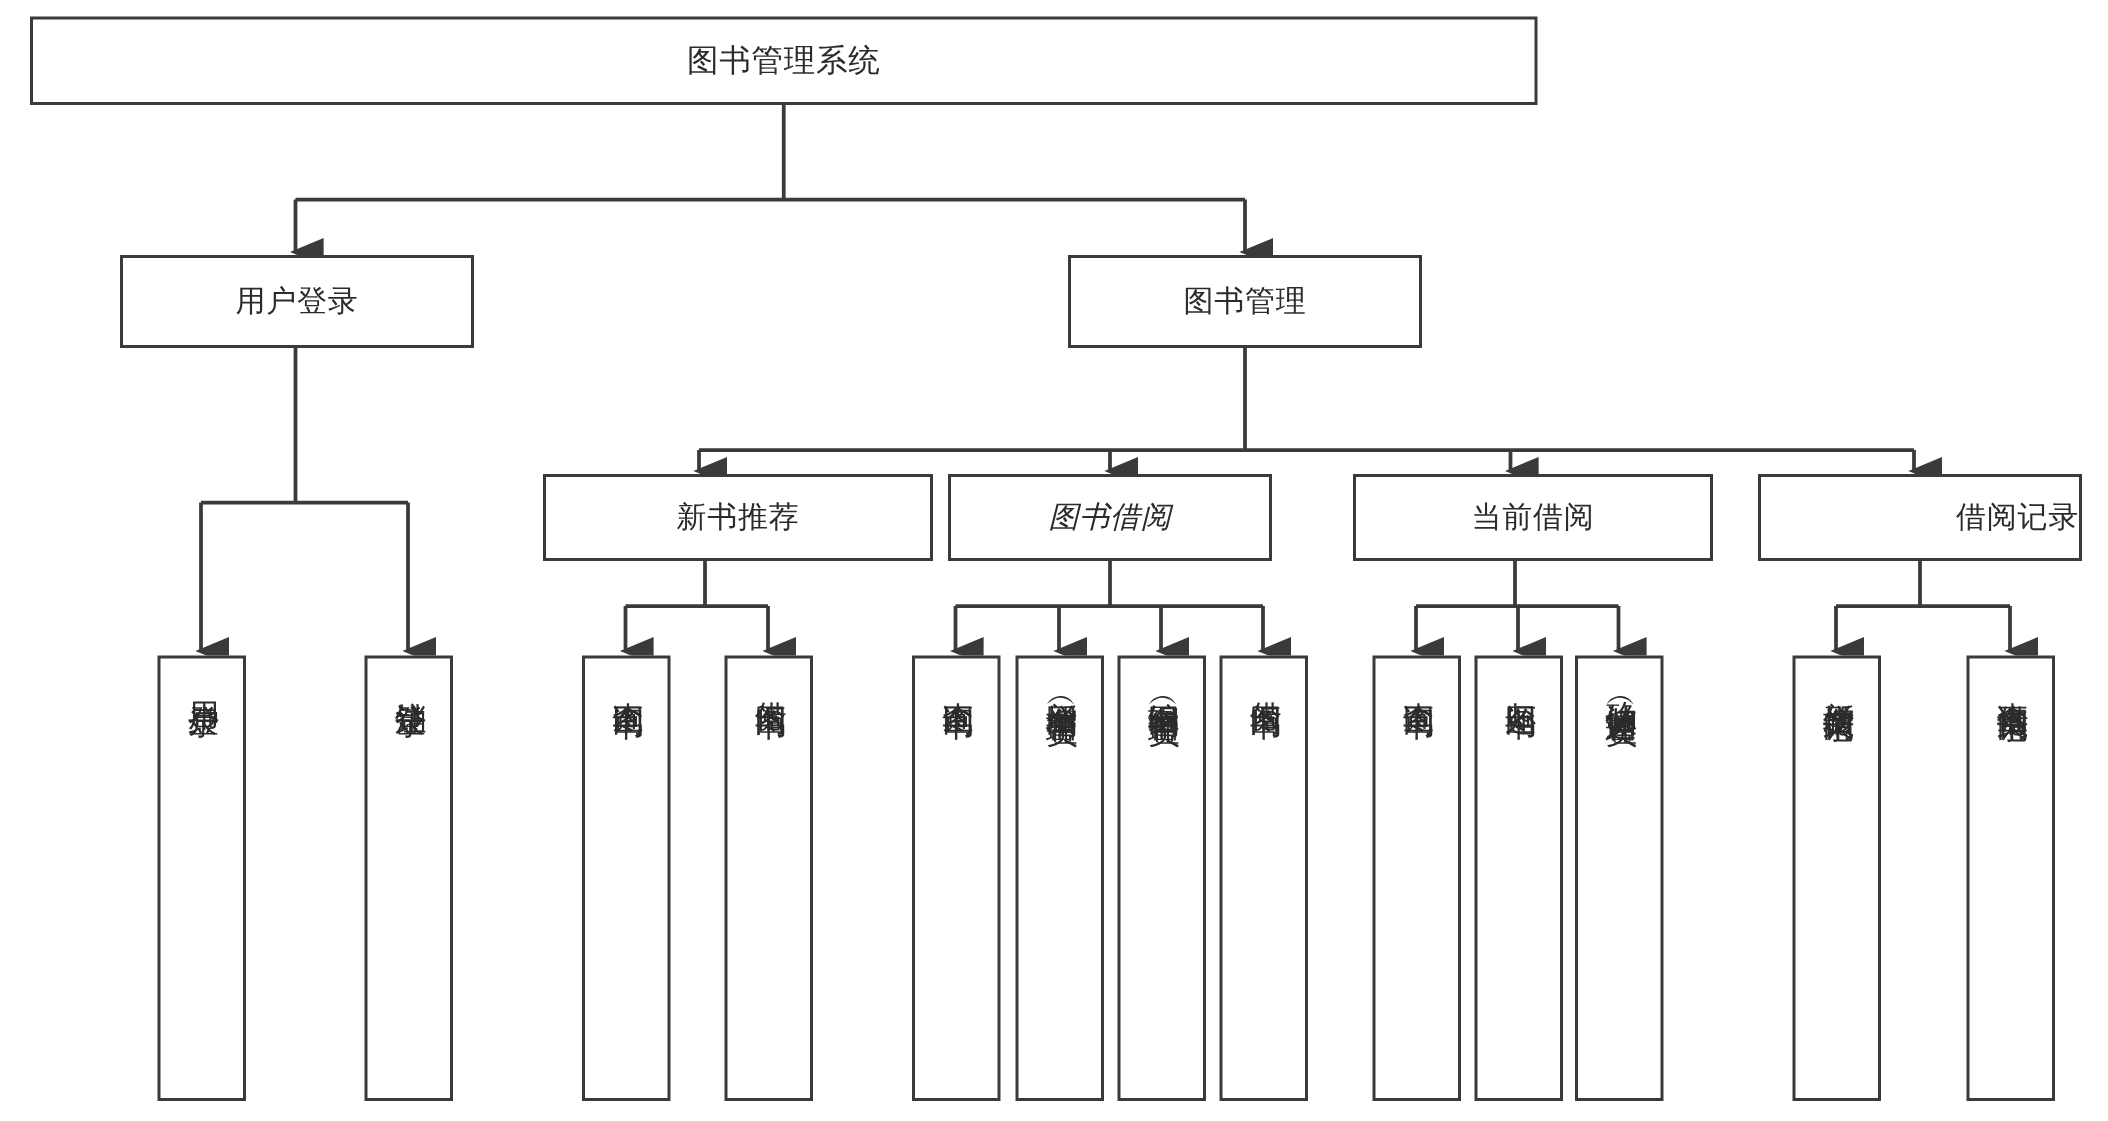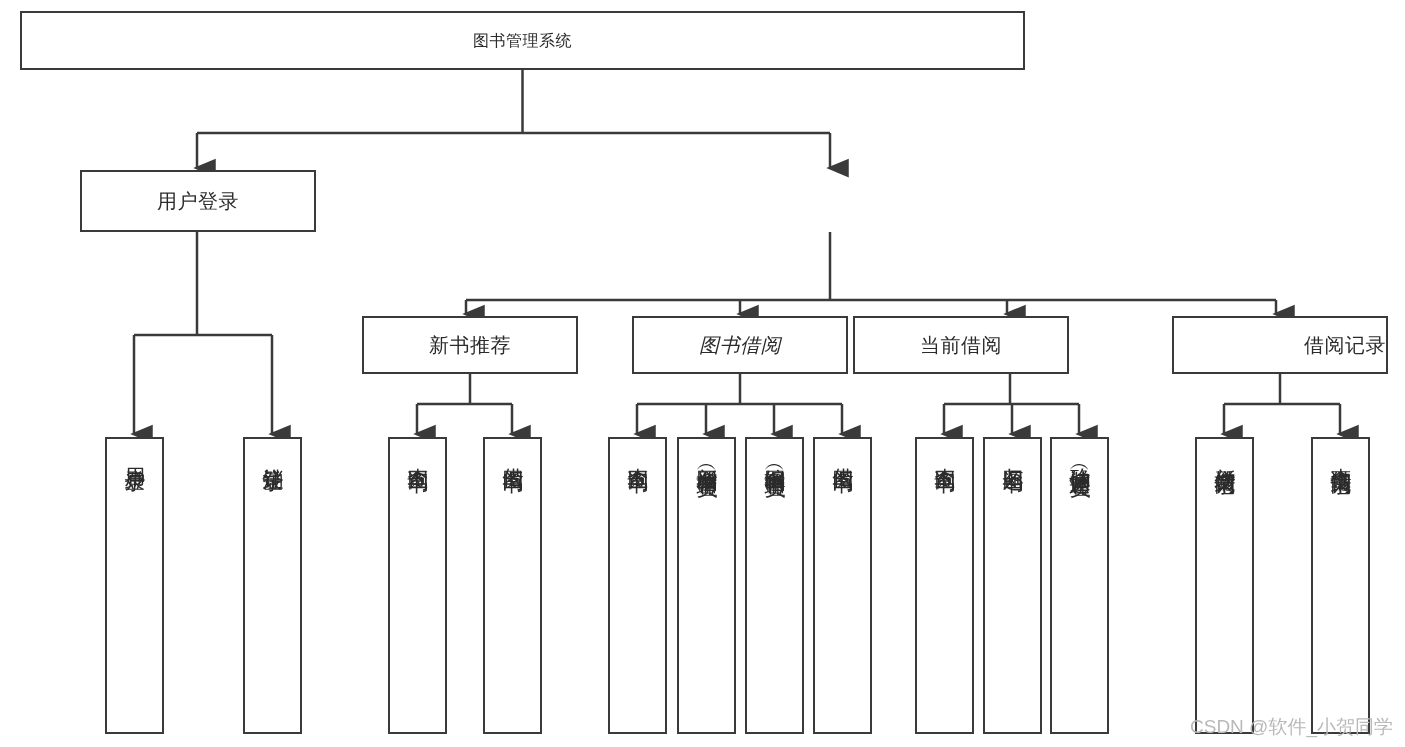--- a/index.html
+++ b/index.html
@@ -38,21 +38,21 @@
     z-index: 2;
   }
   .node-label {
     display: block;
     text-align: center;
     line-height: 1.12;
     letter-spacing: 0.5px;
     color: #2b2b2b;
   }
   .node-root {
-    font-size: 16px;
+    font-size: 21px;
   }
   .node-branch {
     font-size: 20px;
   }
   .node-leaf {
     padding: 12px 2px;
     align-items: flex-start;
     justify-content: center;
   }
   .node-leaf .node-label {
@@ -130,30 +130,33 @@
   </svg>
 
   <div class="node node-root" style="left:20px; top:11px; width:1005px; height:59px;">
     <span class="node-label">图书管理系统</span>
   </div>
 
   <div class="node node-branch" style="left:80px; top:170px; width:236px; height:62px;">
     <span class="node-label">用户登录</span>
   </div>
 
-
-  <div class="node node-branch" style="left:362px; top:316px; width:216px; height:58px;">
+  <div class="node node-branch" style="left:712px; top:170px; width:236px; height:62px;">
+    <span class="node-label">图书管理</span>
+  </div>
+
+  <div class="node node-branch" style="left:362px; top:316px; width:260px; height:58px;">
     <span class="node-label">新书推荐</span>
   </div>
 
   <div class="node node-branch" style="left:632px; top:316px; width:216px; height:58px;font-style:italic;">
     <span class="node-label">图书借阅</span>
   </div>
 
-  <div class="node node-branch" style="left:853px; top:316px; width:216px; height:58px;">
+  <div class="node node-branch" style="left:902px; top:316px; width:240px; height:58px;">
     <span class="node-label">当前借阅</span>
   </div>
 
   <div class="node node-branch" style="left:1172px; top:316px; width:216px; height:58px;justify-content:flex-end;">
     <span class="node-label">借阅记录</span>
   </div>
 
   <div class="node node-leaf" style="left:105px; top:437px; width:59px; height:297px;">
     <span class="node-label">用户登录</span>
   </div>
@@ -199,15 +202,14 @@
   </div>
 
   <div class="node node-leaf" style="left:1195px; top:437px; width:59px; height:297px;">
     <span class="node-label">新增借阅记录</span>
   </div>
 
   <div class="node node-leaf" style="left:1311px; top:437px; width:59px; height:297px;">
     <span class="node-label">查询借阅记录</span>
   </div>
 
-  <div id="watermark">CSDN @软件_小贺同学</div>
 
 </div>
 
 </body></html>

